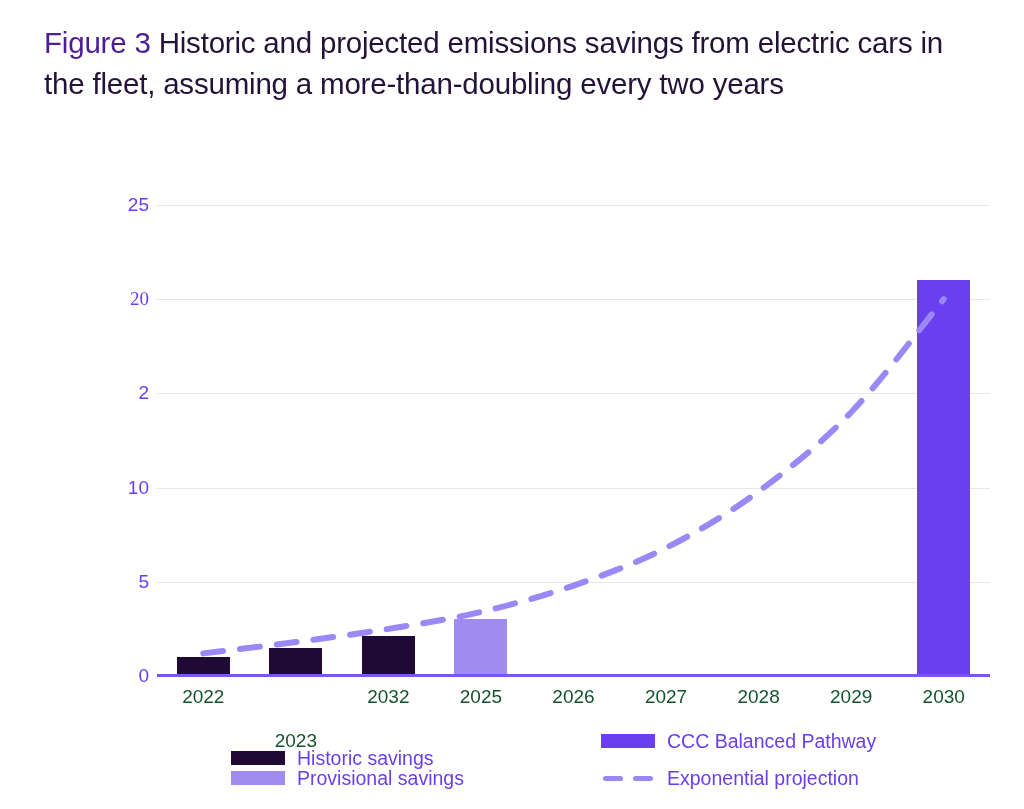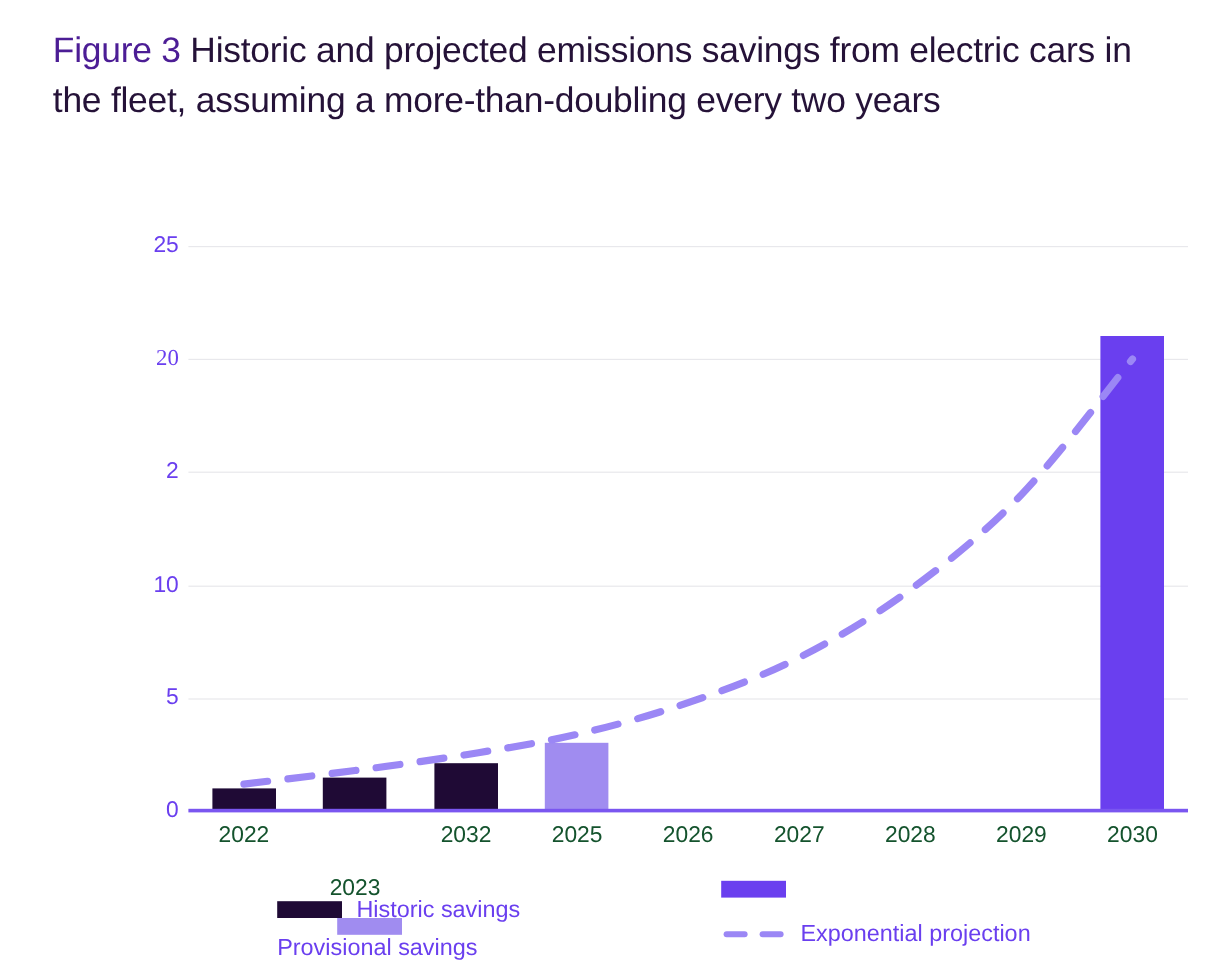--- a/index.html
+++ b/index.html
@@ -199,22 +199,23 @@
       <div class="xtick-label" style="left: 895.722px;">2030</div>
     </div>
 
   <div id="legend">
       <div class="legend-item" style="left: 0px; top: 17px;">
         <span class="legend-swatch" style="background: rgb(31, 10, 53);"></span>
         <span class="legend-label">Historic savings</span>
       </div>
       <div class="legend-item" style="left: 370px; top: 0px;">
         <span class="legend-swatch" style="background: rgb(106, 63, 239);"></span>
-      </div>
-      <div class="legend-item" style="left: 0px; top: 37px; flex-direction: column;">
+        <span class="legend-label">CCC Balanced Pathway</span>
+      </div>
+      <div class="legend-item" style="left: 0px; top: 37px;">
         <span class="legend-swatch" style="background: rgb(160, 140, 240);"></span>
         <span class="legend-label">Provisional savings</span>
       </div>
       <div class="legend-item" style="left: 370px; top: 37px;">
         <span class="legend-dash"></span>
         <span class="legend-label">Exponential projection</span>
       </div>
     </div>
 </div>
 

